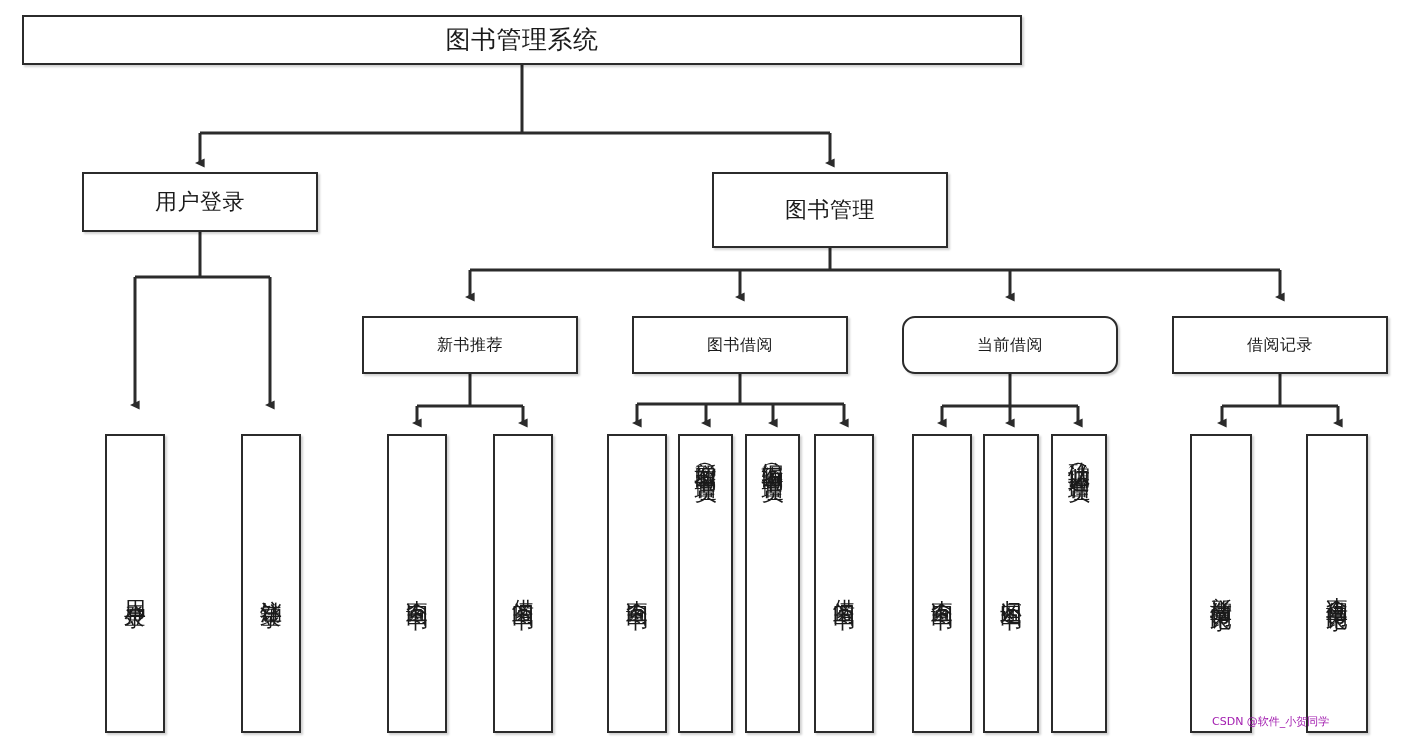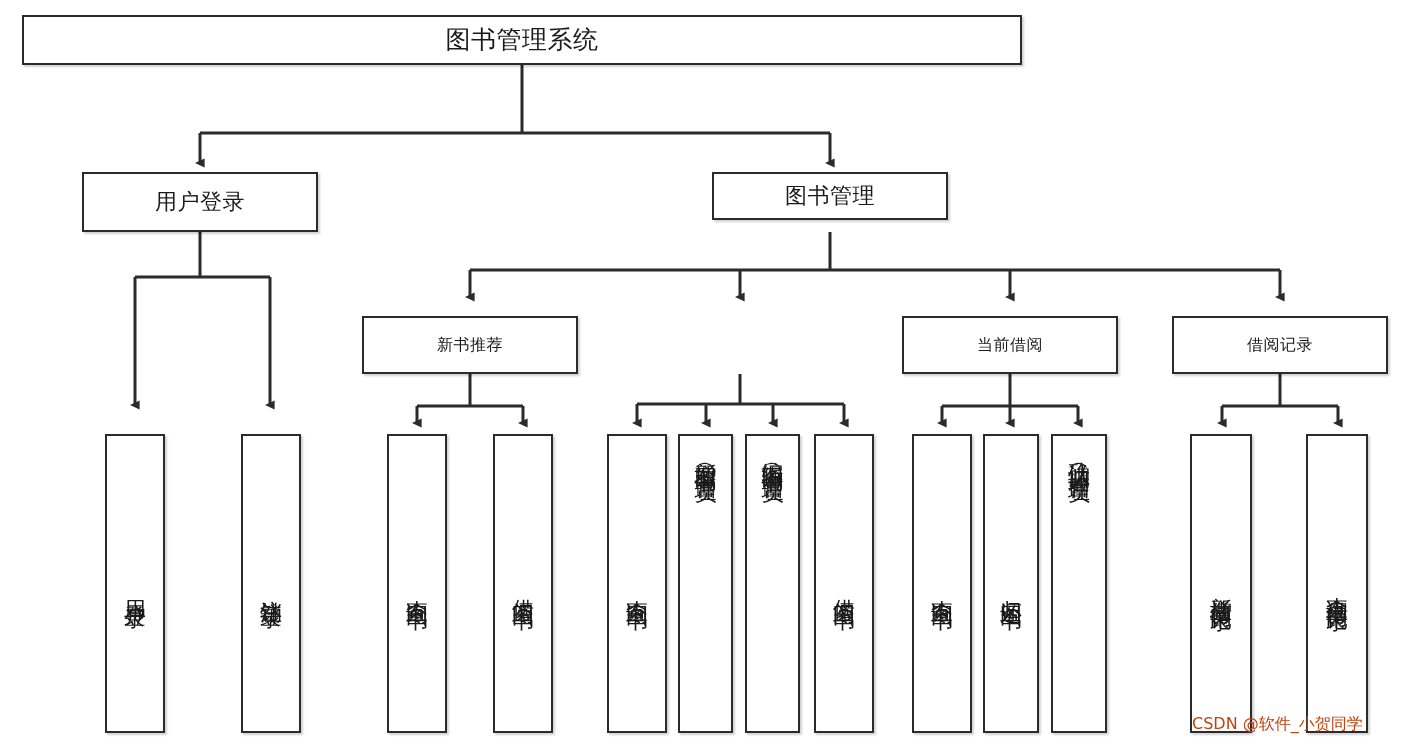--- a/index.html
+++ b/index.html
@@ -54,24 +54,25 @@
     font-size: 22px;
     letter-spacing: 3px;
     line-height: 1.0;
     white-space: pre;
   }
   .leaf-mid .node-label { align-self: center; }
   #watermark {
     position: absolute;
     left: 1192px;
     top: 714px;
-    font-size: 16px;
-    color: #c2410c;
+    font-size: 11px;
+    color: #a21caf;
     white-space: nowrap;
     font-family: "DejaVu Sans", "Liberation Sans", sans-serif;
+    padding-left: 20px;
   }
 </style>
 </head>
 <body>
 
 <div id="diagram-root">
 
   <svg id="diagram-svg" viewBox="0 0 1405 747" xmlns="http://www.w3.org/2000/svg">
     <defs>
       <marker id="arrow" markerWidth="11" markerHeight="11" refX="5.2" refY="5" orient="auto" markerUnits="userSpaceOnUse">
@@ -126,28 +127,31 @@
     </g>
   </svg>
 
   <div class="node-box node-root" style="left:22px; top:15px; width:1000px; height:50px;">
     <span class="node-label">图书管理系统</span>
   </div>
 
   <div class="node-box node-l1" style="left:82px; top:172px; width:236px; height:60px;">
     <span class="node-label">用户登录</span>
   </div>
-  <div class="node-box node-l1" style="left:712px; top:172px; width:236px; height:48px;">
+  <div class="node-box node-l1" style="left:712px; top:172px; width:236px; height:76px;">
     <span class="node-label">图书管理</span>
   </div>
 
   <div class="node-box node-l2" style="left:362px; top:316px; width:216px; height:58px;">
     <span class="node-label">新书推荐</span>
   </div>
-  <div class="node-box node-l2" style="left:902px; top:316px; width:216px; height:58px;">
+  <div class="node-box node-l2" style="left:632px; top:316px; width:216px; height:58px;">
+    <span class="node-label">图书借阅</span>
+  </div>
+  <div class="node-box node-l2" style="left:902px; top:316px; width:216px; height:58px;border-radius:13px;">
     <span class="node-label">当前借阅</span>
   </div>
   <div class="node-box node-l2" style="left:1172px; top:316px; width:216px; height:58px;">
     <span class="node-label">借阅记录</span>
   </div>
 
   <div class="node-box node-leaf leaf-mid" style="left:105px; top:434px; width:60px; height:299px;">
     <span class="node-label">用户登录</span>
   </div>
   <div class="node-box node-leaf leaf-mid" style="left:241px; top:434px; width:60px; height:299px;">

